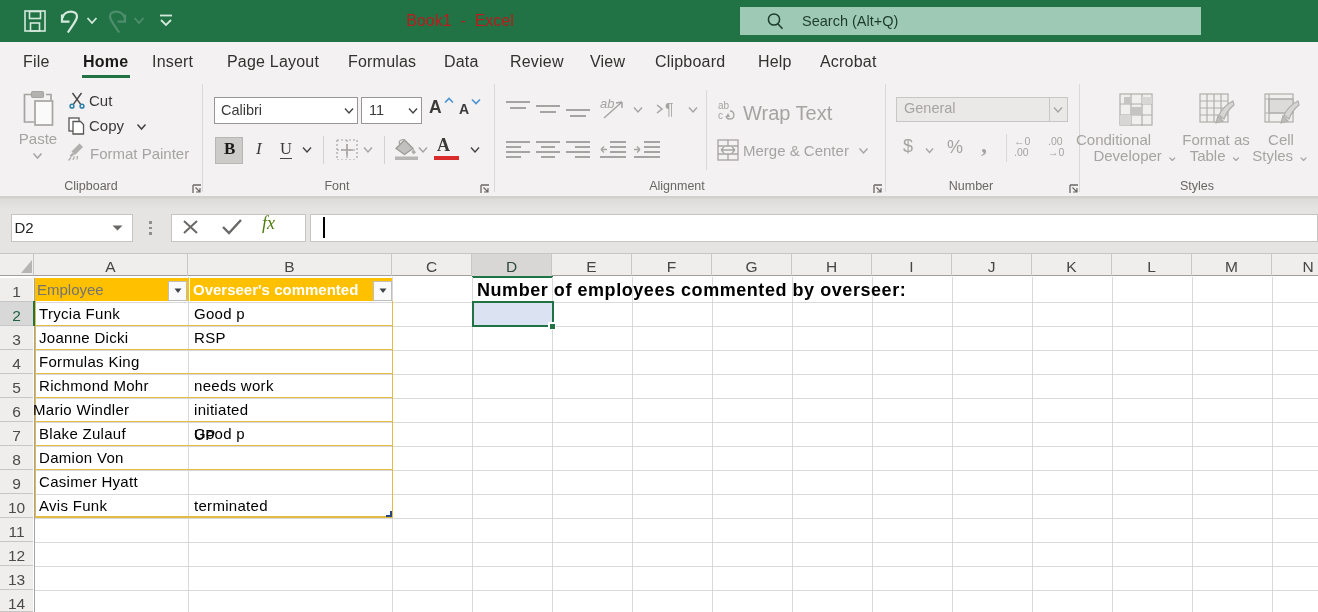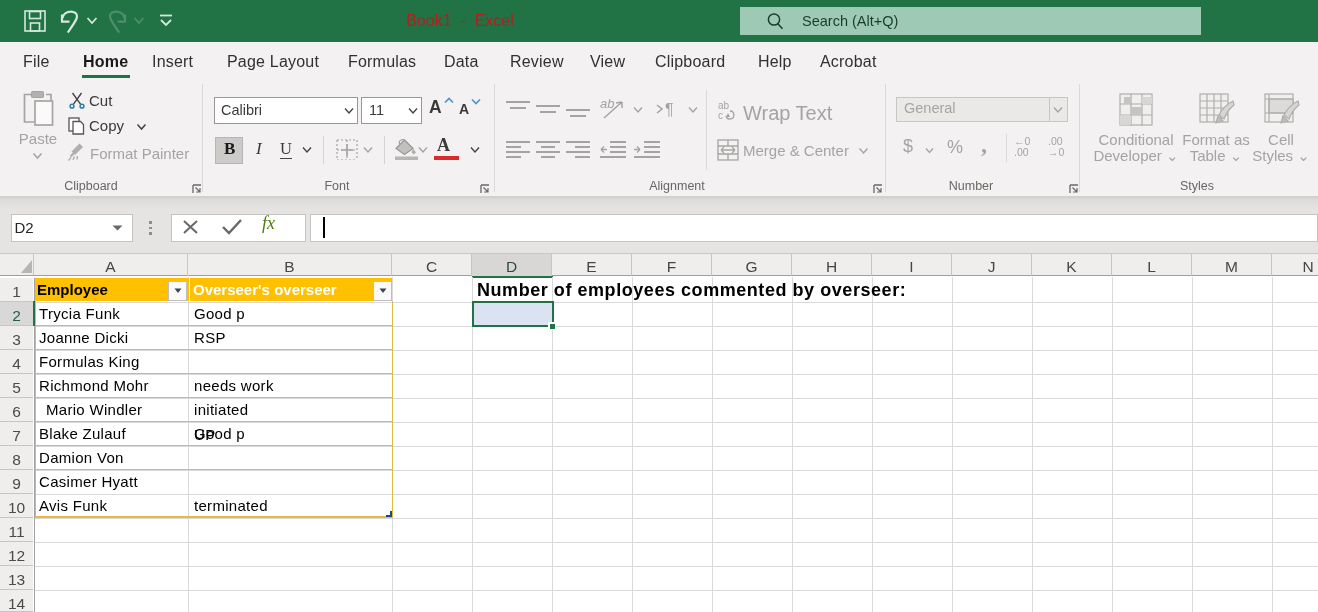--- a/index.html
+++ b/index.html
@@ -304,21 +304,21 @@
 <svg class="abs" style="left:1119px;top:93px" width="34" height="33" viewBox="0 0 34 33">
   <g stroke="#b0aeac" fill="#e7e5e4" stroke-width="1.2">
     <rect x="1" y="1" width="32" height="31" fill="#f0efee"></rect>
     <path d="M1 11 H33 M1 22 H33 M12 1 V33 M23 1 V33" fill="none"></path>
     <rect x="5" y="4" width="7" height="7" fill="#c6c4c2" stroke="none"></rect>
     <rect x="12" y="14" width="11" height="8" fill="#c6c4c2" stroke="none"></rect>
     <rect x="23" y="4" width="10" height="7" fill="#d8d6d4" stroke="none"></rect>
     <rect x="1" y="22" width="11" height="10" fill="#d8d6d4" stroke="none"></rect>
   </g>
 </svg>
-<div class="abs dim" style="left:1076px;top:131px;width:120px;text-align:center;font-size:15px">Conditional</div>
+<div class="abs dim" style="left:1076px;top:131px;width:120px;text-align:left;font-size:15px">Conditional</div>
 <div class="abs dim" style="left:1076px;top:147px;width:120px;text-align:center;font-size:15px">Developer ⌄</div>
 <svg class="abs" style="left:1199px;top:93px" width="36" height="33" viewBox="0 0 36 33">
   <g stroke="#b0aeac" fill="none" stroke-width="1.2">
     <rect x="1" y="1" width="28" height="28" fill="#f0efee"></rect>
     <path d="M1 8 H29 M1 15 H29 M1 22 H29 M8 1 V29 M15 1 V29 M22 1 V29"></path>
     <path d="M20 22 C24 14 30 10 34 8 L35 12 C30 16 27 20 25 26 Z" fill="#d8d6d4"></path>
     <path d="M19 23 L17 30 L24 28 Z" fill="#c0bebc"></path>
   </g>
 </svg>
 <div class="abs dim" style="left:1156px;top:131px;width:120px;text-align:center;font-size:15px">Format as</div>
@@ -412,22 +412,22 @@
 <div class="abs" style="left:34.5px;top:421.5px;width:1283.5px;height:1px;background:#d9d9d9"></div>
 <div class="abs" style="left:34.5px;top:445.5px;width:1283.5px;height:1px;background:#d9d9d9"></div>
 <div class="abs" style="left:34.5px;top:469.5px;width:1283.5px;height:1px;background:#d9d9d9"></div>
 <div class="abs" style="left:34.5px;top:493.5px;width:1283.5px;height:1px;background:#d9d9d9"></div>
 <div class="abs" style="left:34.5px;top:517.5px;width:1283.5px;height:1px;background:#d9d9d9"></div>
 <div class="abs" style="left:34.5px;top:541.5px;width:1283.5px;height:1px;background:#d9d9d9"></div>
 <div class="abs" style="left:34.5px;top:565.5px;width:1283.5px;height:1px;background:#d9d9d9"></div>
 <div class="abs" style="left:34.5px;top:589.5px;width:1283.5px;height:1px;background:#d9d9d9"></div>
 <div class="abs" style="left:35px;top:278px;width:357px;height:22.5px;background:#ffc000"></div>
 <div class="abs" style="left:188.5px;top:278px;width:1.5px;height:22.5px;background:#fff"></div>
-<div class="abs" style="left:37px;top:278px;font-size:15px;font-weight:bold;color:#000000;line-height:23px">Employee</div>
-<div class="abs" style="left:193px;top:278px;font-size:15px;font-weight:bold;color:#fff;line-height:23px">Overseer's overseer</div>
+<div class="abs" style="left:37px;top:278px;font-size:15px;font-weight:normal;color:#737373;line-height:23px">Employee</div>
+<div class="abs" style="left:193px;top:278px;font-size:15px;font-weight:bold;color:#fff;line-height:23px">Overseer's commented</div>
 <div class="abs" style="left:168px;top:280.5px;width:19px;height:20px;background:#fafafa;border:1px solid #c0beba"></div>
 <svg class="abs" style="left:173.5px;top:288px" width="8" height="6" viewBox="0 0 8 6">
     <path d="M0.5 0.5 L4 5 L7.5 0.5 Z" fill="#40444c"></path>
   </svg>
 <div class="abs" style="left:373px;top:280.5px;width:19px;height:20px;background:#fafafa;border:1px solid #c0beba"></div>
 <svg class="abs" style="left:378.5px;top:288px" width="8" height="6" viewBox="0 0 8 6">
     <path d="M0.5 0.5 L4 5 L7.5 0.5 Z" fill="#40444c"></path>
   </svg>
 <div class="abs" style="left:35px;top:325.0px;width:357.5px;height:1.4px;background:#e3ba43"></div>
 <div class="abs" style="left:35px;top:349.0px;width:357.5px;height:1.4px;background:#e3ba43"></div>
@@ -438,21 +438,21 @@
 <div class="abs" style="left:35px;top:469.0px;width:357.5px;height:1.4px;background:#e3ba43"></div>
 <div class="abs" style="left:35px;top:516.2px;width:357.5px;height:1.6px;background:#e3ba43"></div>
 <div class="abs" style="left:35px;top:300.5px;width:1.3px;height:217px;background:#e3ba43"></div>
 <div class="abs" style="left:391.6px;top:300.5px;width:1.4px;height:217px;background:#e3ba43"></div>
 <div class="abs" style="left:385.5px;top:510.5px;width:6.5px;height:6.5px;background:#24477d"></div>
 <div class="abs" style="left:385.5px;top:510.5px;width:4px;height:4px;background:#fff"></div>
 <div class="cell" style="left:39px;top:302.5px;line-height:22px">Trycia Funk</div>
 <div class="cell" style="left:39px;top:326.5px;line-height:22px">Joanne Dicki</div>
 <div class="cell" style="left:39px;top:350.5px;line-height:22px">Formulas King</div>
 <div class="cell" style="left:39px;top:374.5px;line-height:22px">Richmond Mohr</div>
-<div class="cell" style="left:46px;top:398.5px;line-height:22px">Mario Windler</div>
+<div class="cell" style="left:33px;top:398.5px;line-height:22px">Mario Windler</div>
 <div class="cell" style="left:39px;top:422.5px;line-height:22px">Blake Zulauf</div>
 <div class="cell" style="left:39px;top:446.5px;line-height:22px">Damion Von</div>
 <div class="cell" style="left:39px;top:470.5px;line-height:22px">Casimer Hyatt</div>
 <div class="cell" style="left:39px;top:494.5px;line-height:22px">Avis Funk</div>
 <div class="cell" style="left:194px;top:302.5px;line-height:22px">Good p</div>
 <div class="cell" style="left:194px;top:326.5px;line-height:22px">RSP</div>
 <div class="cell" style="left:194px;top:374.5px;line-height:22px">needs work</div>
 <div class="cell" style="left:194px;top:398.5px;line-height:22px">initiated</div>
 <div class="cell" style="left:194px;top:422.5px;line-height:22px">Good p</div>
 <div class="cell" style="left:194px;top:424px;line-height:22px">UP</div>

